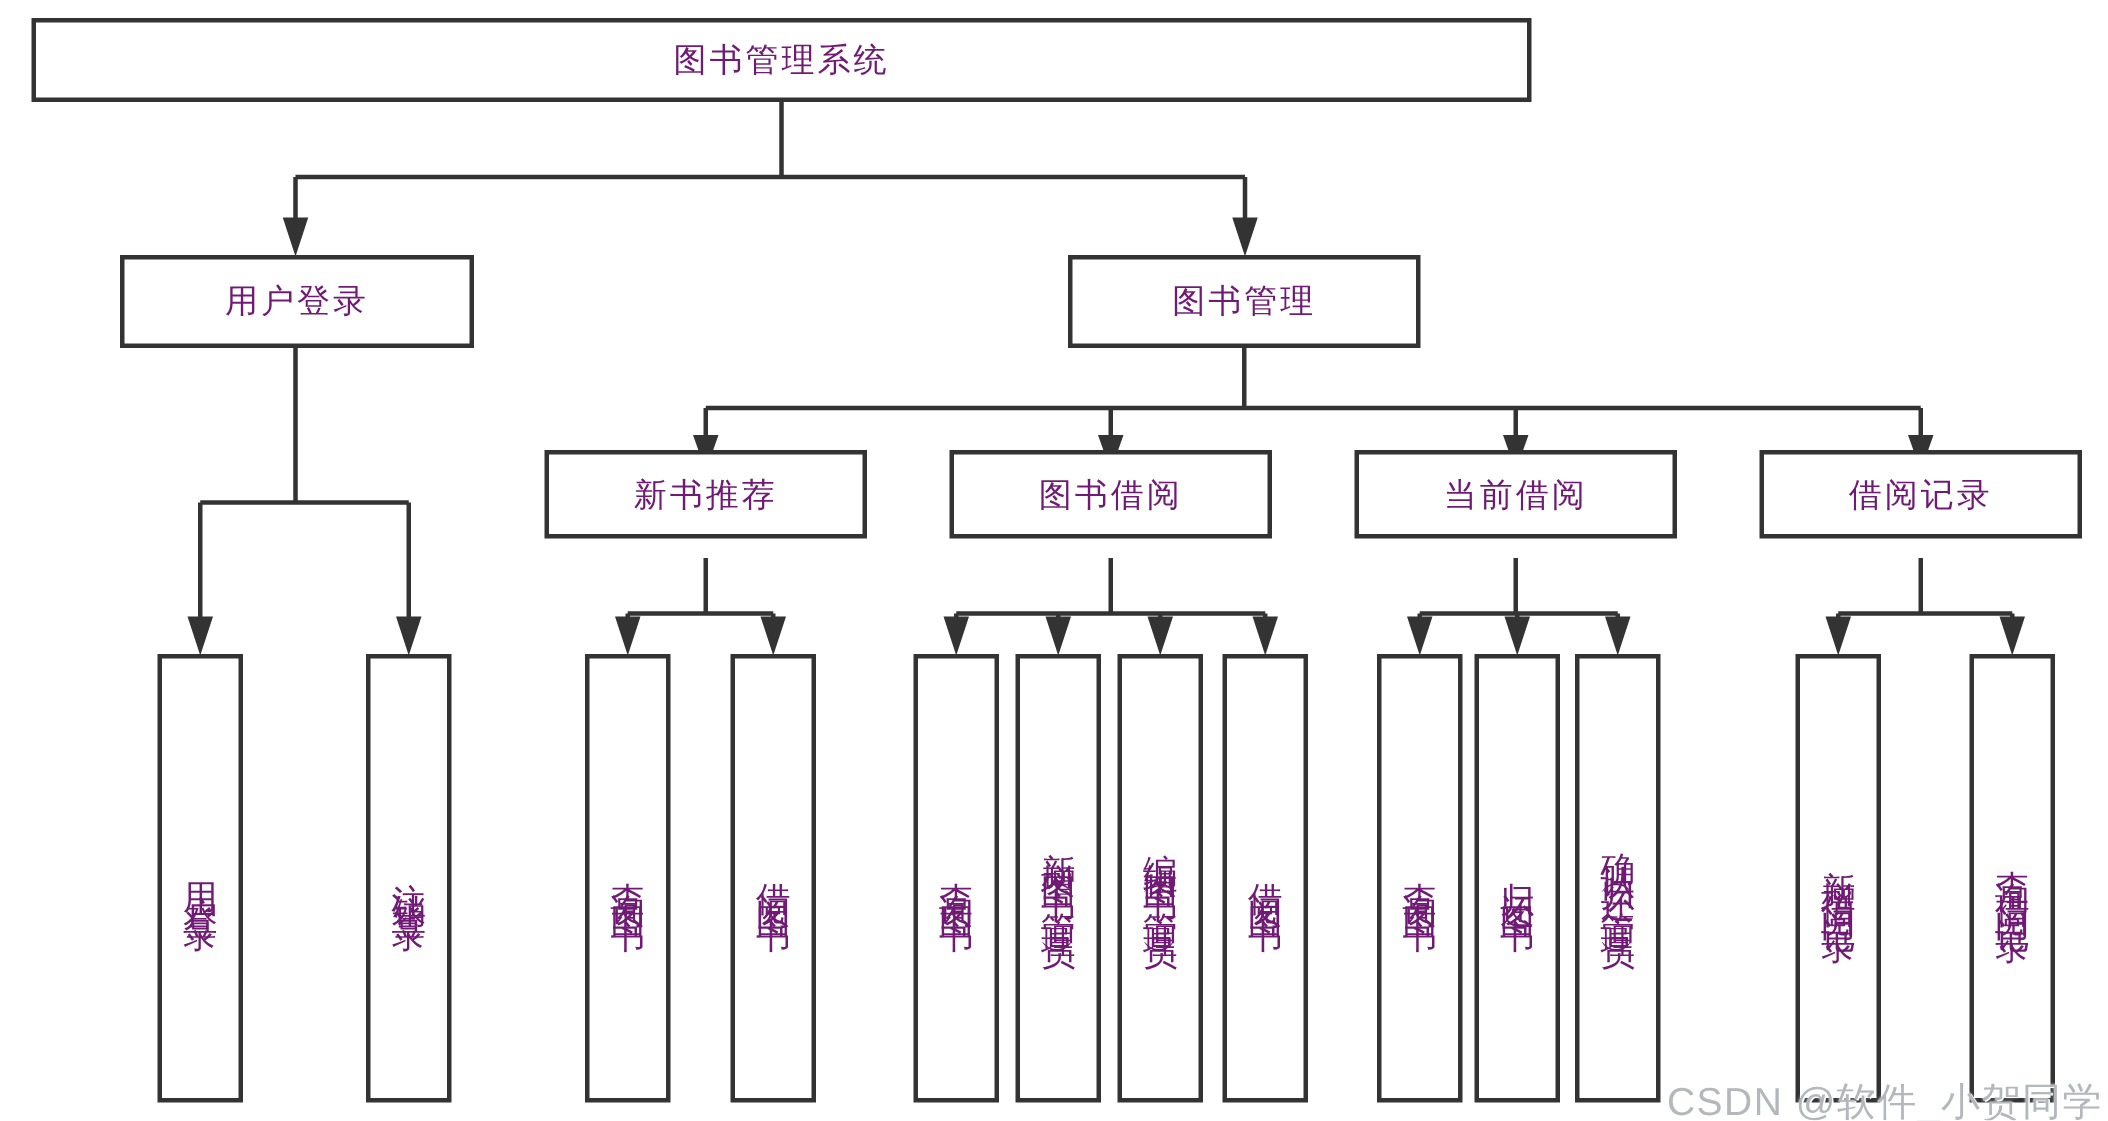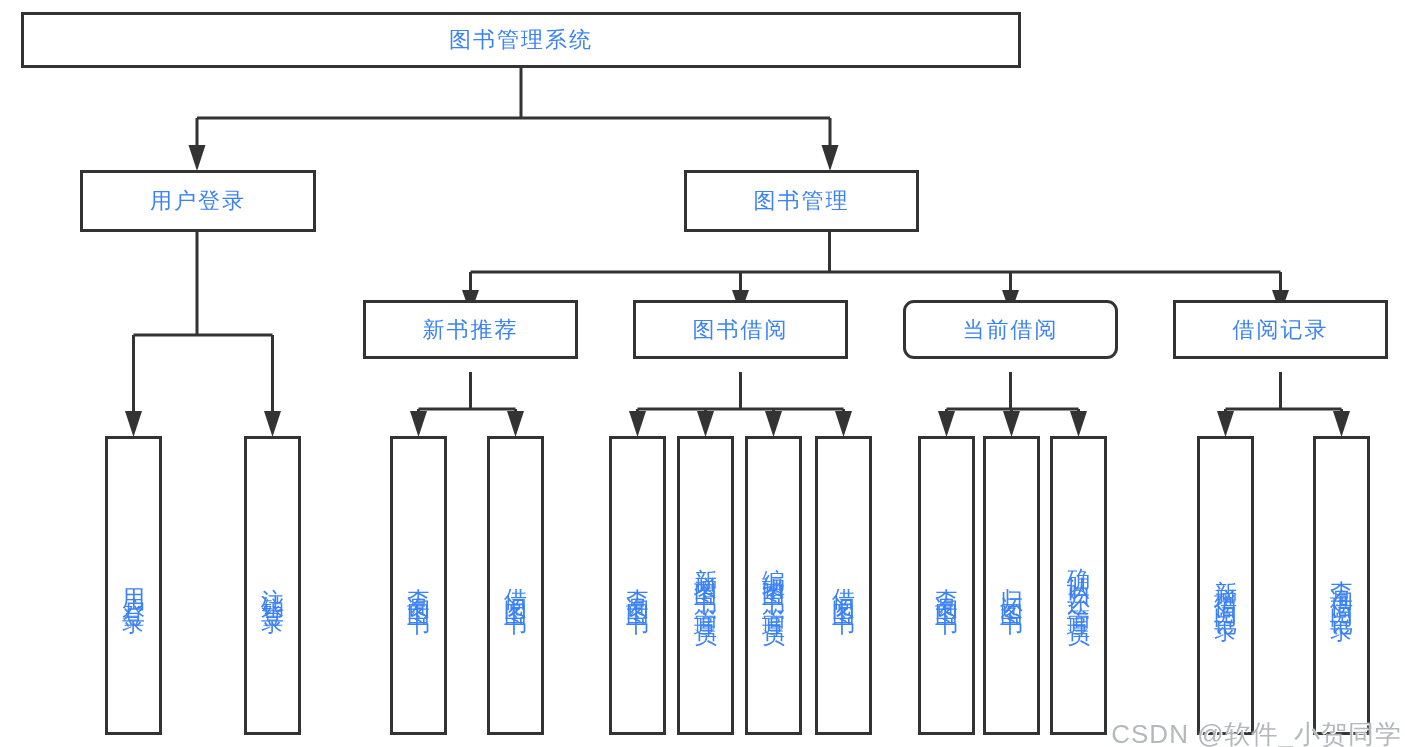--- a/index.html
+++ b/index.html
@@ -17,32 +17,32 @@
     width: 1405px; height: 747px;
   }
   .box {
     position: absolute;
     box-sizing: border-box;
     border: 3px solid #333333;
     background: #ffffff;
     display: flex;
     align-items: center;
     justify-content: center;
-    color: #3b82f6;
+    color: #701a75;
     font-size: 22px;
     letter-spacing: 2px;
     text-align: left;
   }
   .hbox-root   { left: 21px;  top: 12px;  width: 1000px; height: 56px; }
   .hbox-l1a    { left: 80px;  top: 170px; width: 236px;  height: 62px; }
-  .hbox-l1b    { left: 684px; top: 170px; width: 235px;  height: 62px; }
+  .hbox-l1b    { left: 712px; top: 170px; width: 235px;  height: 62px; }
   .hbox-l2     { top: 300px;  width: 215px; height: 59px; }
   .l2-0 { left: 363px; }
   .l2-1 { left: 633px; }
-  .l2-2 { left: 903px; border-radius: 11px; }
+  .l2-2 { left: 903px; }
   .l2-3 { left: 1173px; }
   .vbox {
     top: 436px;
     width: 57px;
     height: 299px;
   }
   .vbox span {
     writing-mode: vertical-rl;
     letter-spacing: 8px;
     font-size: 23px;

